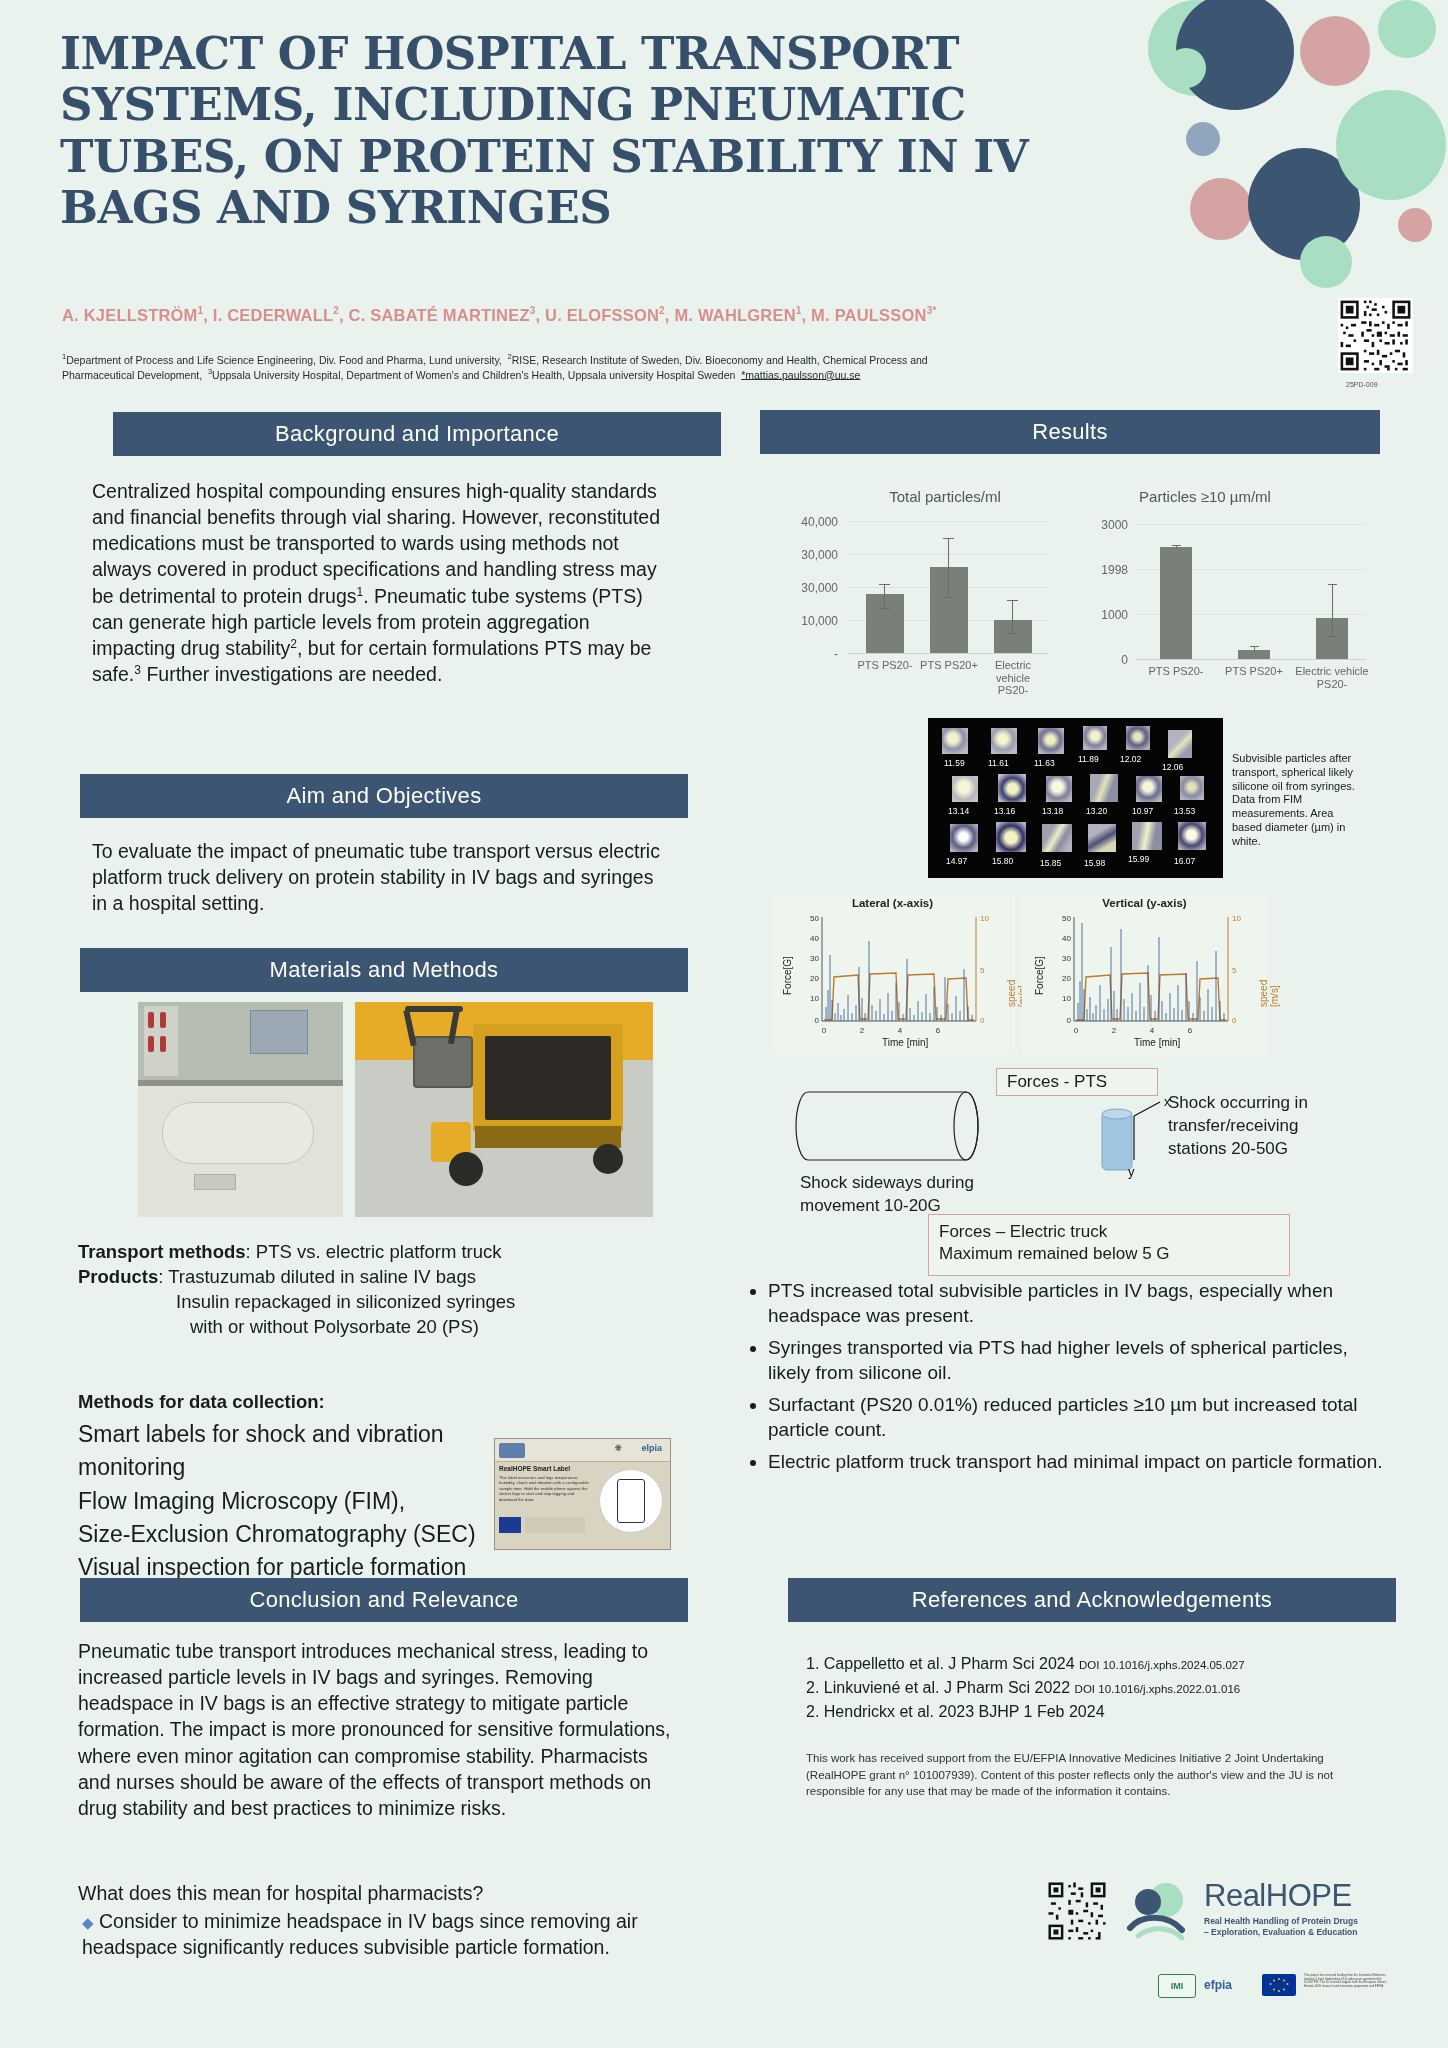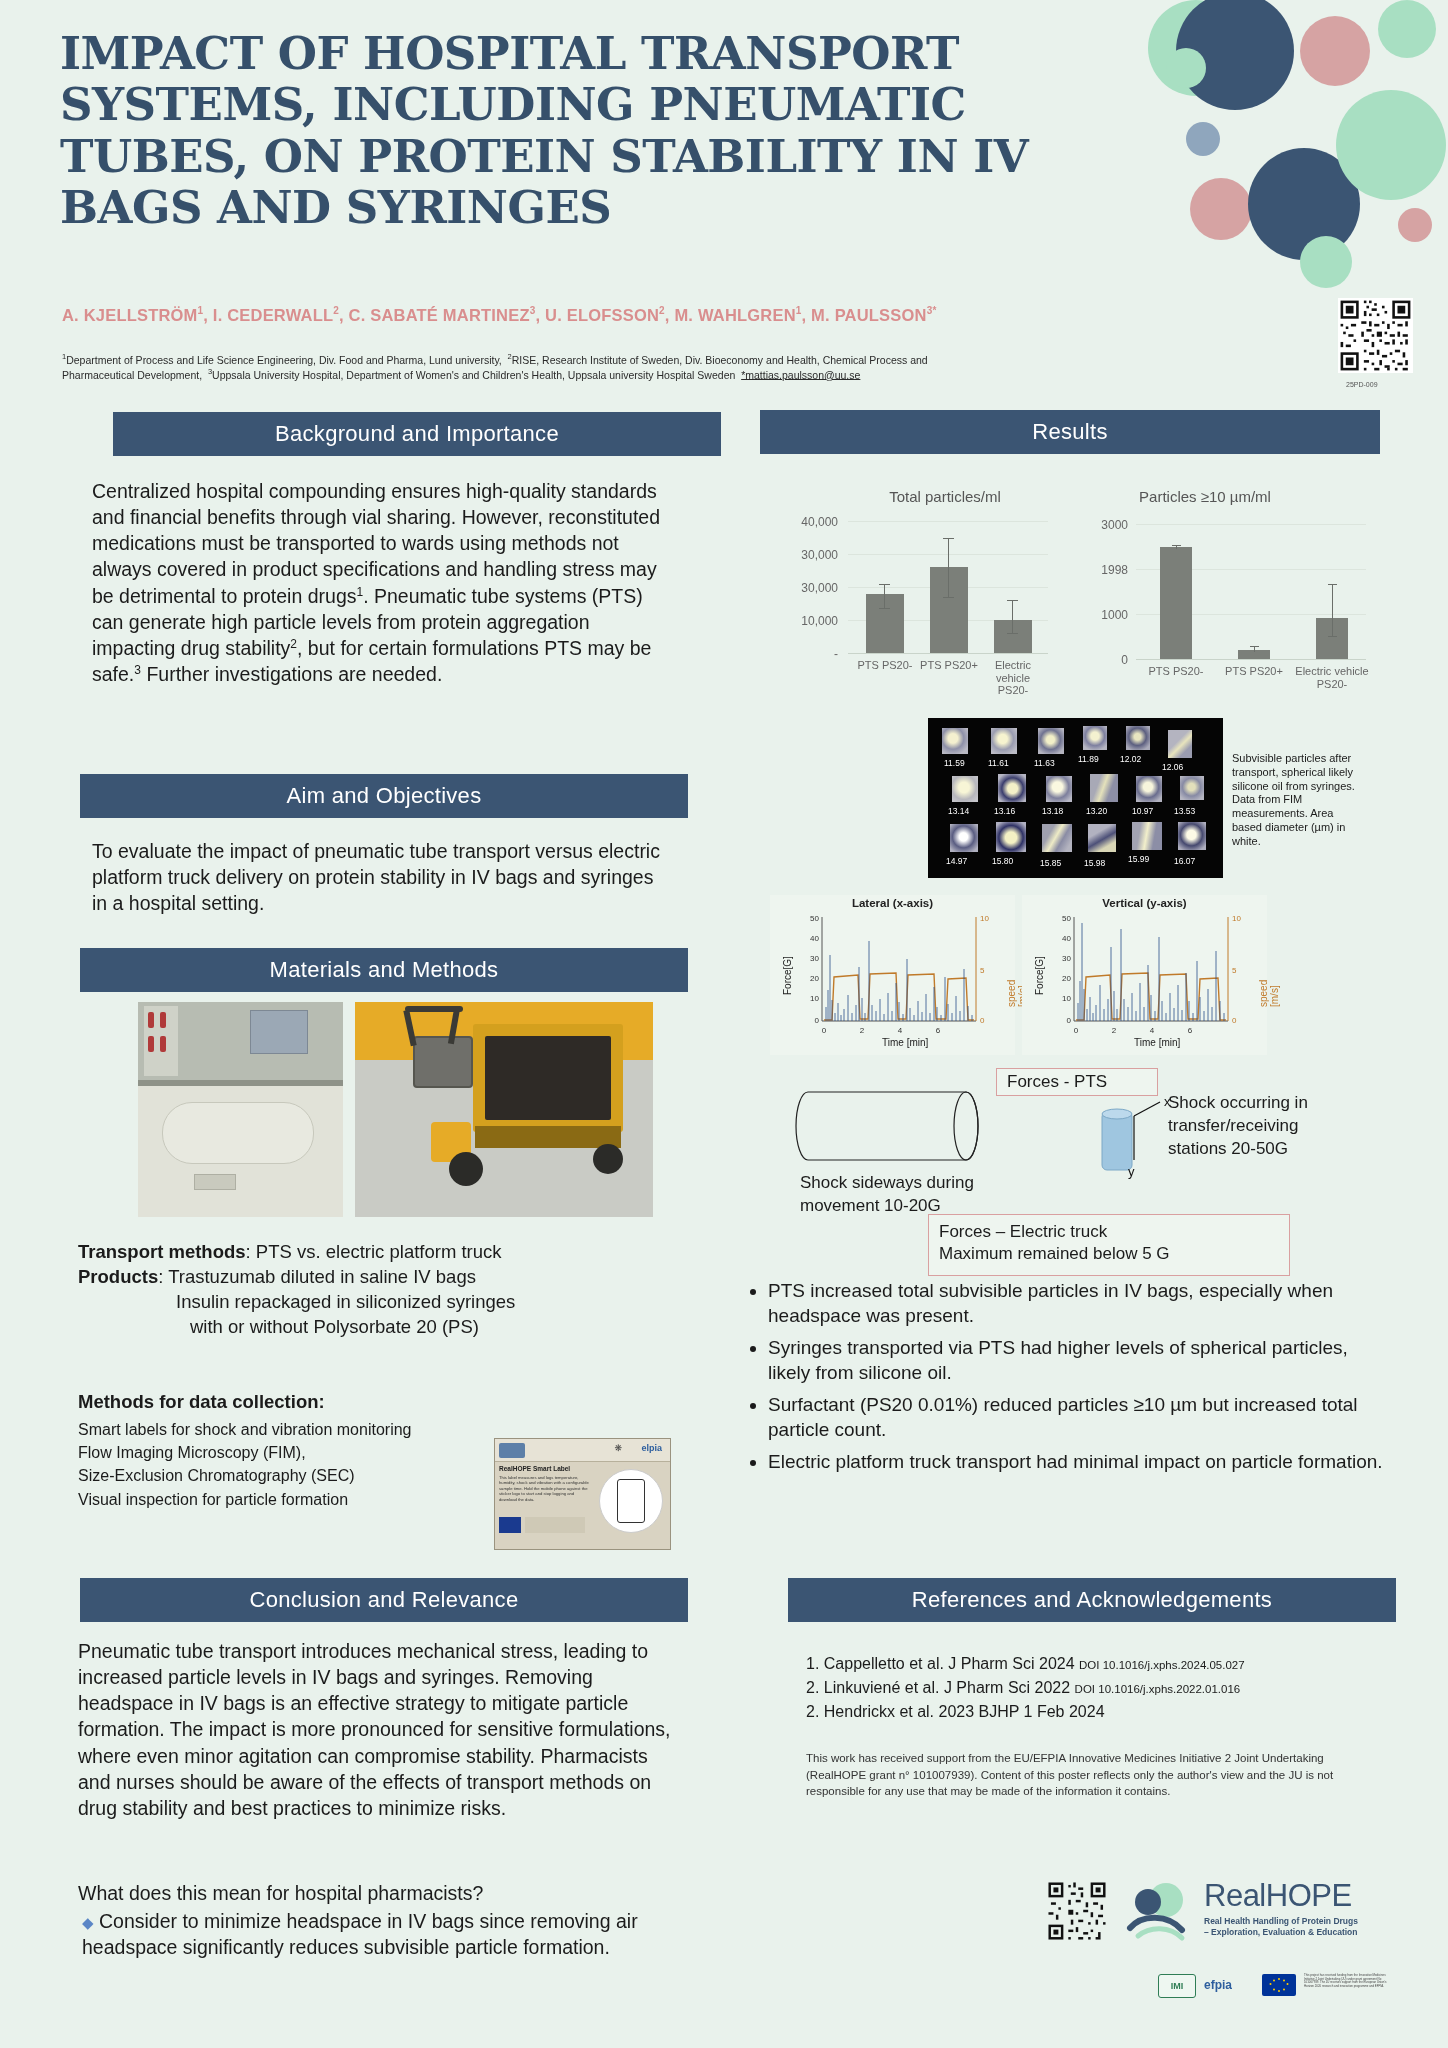--- a/index.html
+++ b/index.html
@@ -248,21 +248,21 @@
   <div class="small-txt" style="left:78px;top:1240px;width:580px;font-size:18.5px;">
     <b>Transport methods</b><span>: PTS vs. electric platform truck</span>
   </div>
   <div class="small-txt" style="left:78px;top:1265px;width:600px;font-size:18.5px;">
     <b>Products</b><span>:  Trastuzumab diluted in saline IV bags</span>
   </div>
   <div class="small-txt" style="left:176px;top:1290px;width:500px;font-size:18.5px;">Insulin repackaged in siliconized syringes</div>
   <div class="small-txt" style="left:190px;top:1315px;width:500px;font-size:18.5px;">with or without Polysorbate 20 (PS)</div>
 
   <div class="small-txt" style="left:78px;top:1390px;font-size:18.5px;font-weight:bold;">Methods for data collection:</div>
-  <div class="small-txt" style="left:78px;top:1418px;width:420px;font-size:16px;line-height:1.45;">
+  <div class="small-txt" style="left:78px;top:1418px;width:420px;font-size:23px;line-height:1.45;">
     <div>Smart labels for shock and vibration monitoring</div>
     <div>Flow Imaging Microscopy (FIM),</div>
     <div>Size-Exclusion Chromatography (SEC)</div>
     <div>Visual inspection for particle formation</div>
   </div>
 
   <div class="smartlabel" style="left:494px;top:1438px;width:175px;height:110px;">
     <div style="position:absolute;left:0;top:0;width:100%;height:22px;background:#e7e3d6;border-bottom:1px solid #b7b09b;"></div>
     <div style="position:absolute;left:4px;top:4px;width:26px;height:15px;background:#5d7fa8;border-radius:2px;"></div>
     <div style="position:absolute;right:8px;top:4px;font-size:9px;color:#2d5e9e;font-weight:bold;">elpia</div>

